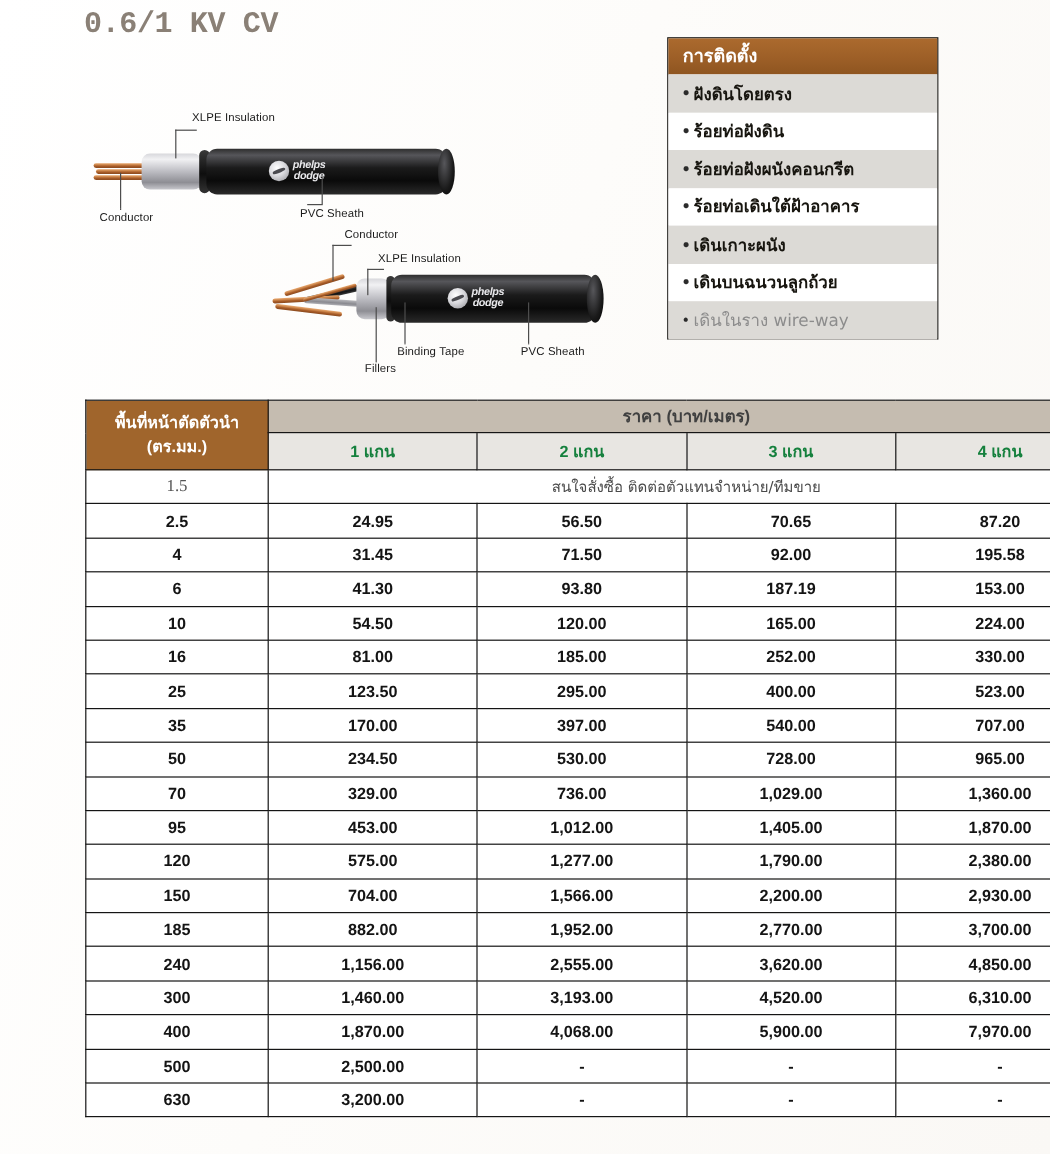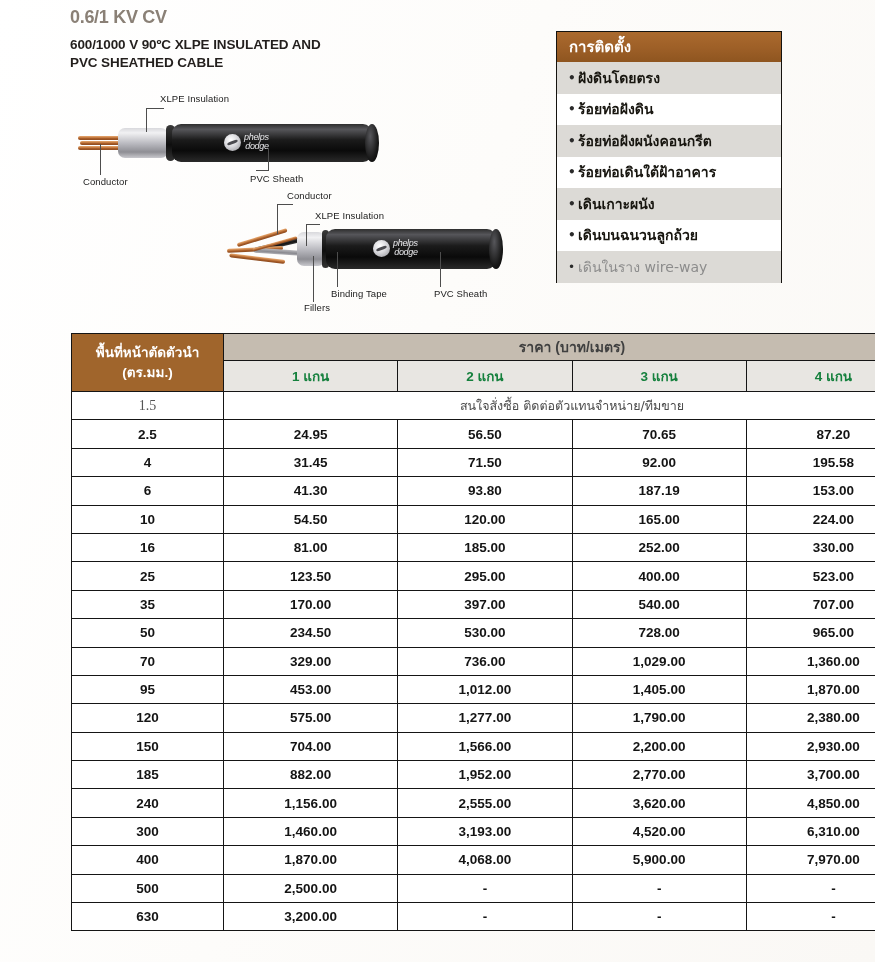--- a/index.html
+++ b/index.html
@@ -13,23 +13,23 @@
   }
   #page {
     position: relative;
     width: 875px; height: 962px;
     background: linear-gradient(110deg, #ffffff 0%, #fdfcfa 45%, #faf8f5 100%);
   }
 
   
   .title-block { position: absolute; left: 70px; top: 8px; width: 470px; }
   .main-title {
-    font-size: 18px; font-weight: bold; letter-spacing: -0.3px;
+    font-size: 25px; font-weight: bold; letter-spacing: -0.3px;
     color: #8a8076; line-height: 1.05; margin: 0;
-    font-family: Liberation Sans, sans-serif;
+    font-family: Liberation Mono, monospace;
   }
   .sub-title {
     margin: 9px 0 0 0; font-size: 13.5px; font-weight: bold;
     color: #231f1d; line-height: 1.32; letter-spacing: -0.1px;
     font-family: "Liberation Sans", sans-serif;
   }
 
   
   .diagram { position: absolute; }
   #diagram-one { left: 78px; top: 92px; width: 320px; height: 100px; }
@@ -73,22 +73,22 @@
   .core-black {
     position: absolute; border-radius: 3px;
     background: linear-gradient(to bottom,#4b4b4b,#141414 60%,#3a3a3a);
   }
   .core-gray {
     position: absolute; border-radius: 3px;
     background: linear-gradient(to bottom,#b9b9bd,#8a8a90 60%,#aeaeb3);
   }
   .pd-logo {
     position: absolute; color: #e9e9ec; font-style: italic;
-    font-weight: normal; line-height: 0.95; letter-spacing: -0.3px;
-    font-family: "Liberation Sans", sans-serif; text-align: right;
+    font-weight: bold; line-height: 0.95; letter-spacing: -0.3px;
+    font-family: "Liberation Sans", sans-serif; text-align: center;
   }
   .pd-swirl {
     position: absolute; border-radius: 50%;
     background: radial-gradient(circle at 40% 35%, #ffffff 0%, #d9d9dd 45%, #8d8d92 100%);
   }
   .pd-swirl::after {
     content: ""; position: absolute; left: 18%; top: 42%;
     width: 64%; height: 18%; border-radius: 40%;
     background: #4a4a4f; transform: rotate(-22deg);
   }
@@ -158,24 +158,20 @@
     font-family: "Liberation Serif", serif; font-size: 14px;
   }
 </style>
 </head>
 <body>
 
 <div id="page">
 
   <div class="title-block">
     <div class="main-title">0.6/1 KV CV</div>
-    <div class="sub-title">
-      <span>600/1000 V 90ºC XLPE INSULATED AND</span><br>
-      <span>PVC SHEATHED CABLE</span>
-    </div>
   </div>
 
   <div class="diagram" id="diagram-one">
 
     <div class="copper" style="left:0px;  top:44px; width:44px; height:4px;"></div>
     <div class="copper" style="left:2px;  top:49px; width:44px; height:4px;"></div>
     <div class="copper" style="left:0px;  top:54px; width:45px; height:4px;"></div>
 
     <div class="insul" style="left:40px; top:36px; width:50px; height:30px;"></div>
     <div class="ring-dark" style="left:88px; top:33px; width:9px; height:36px;"></div>

